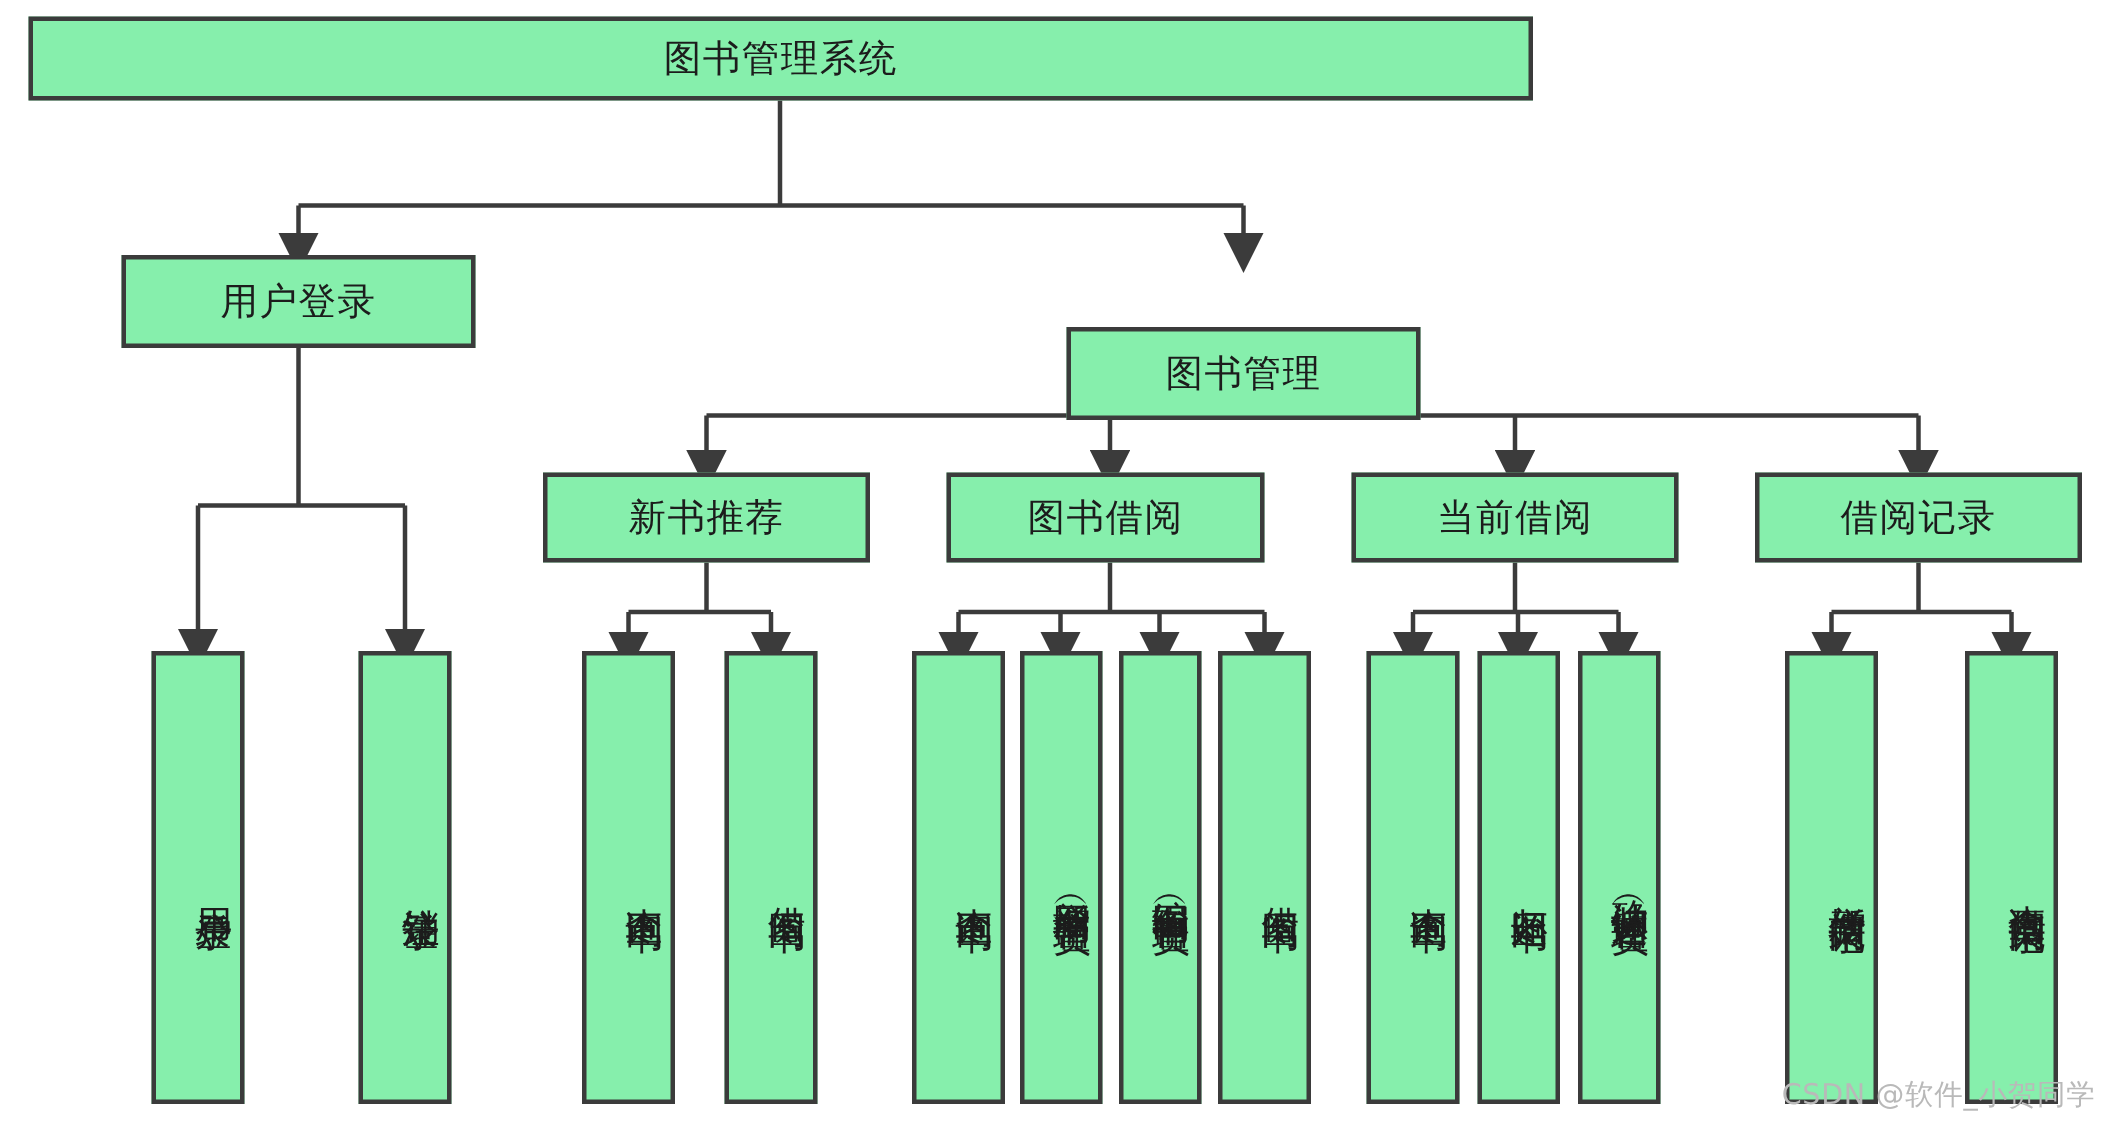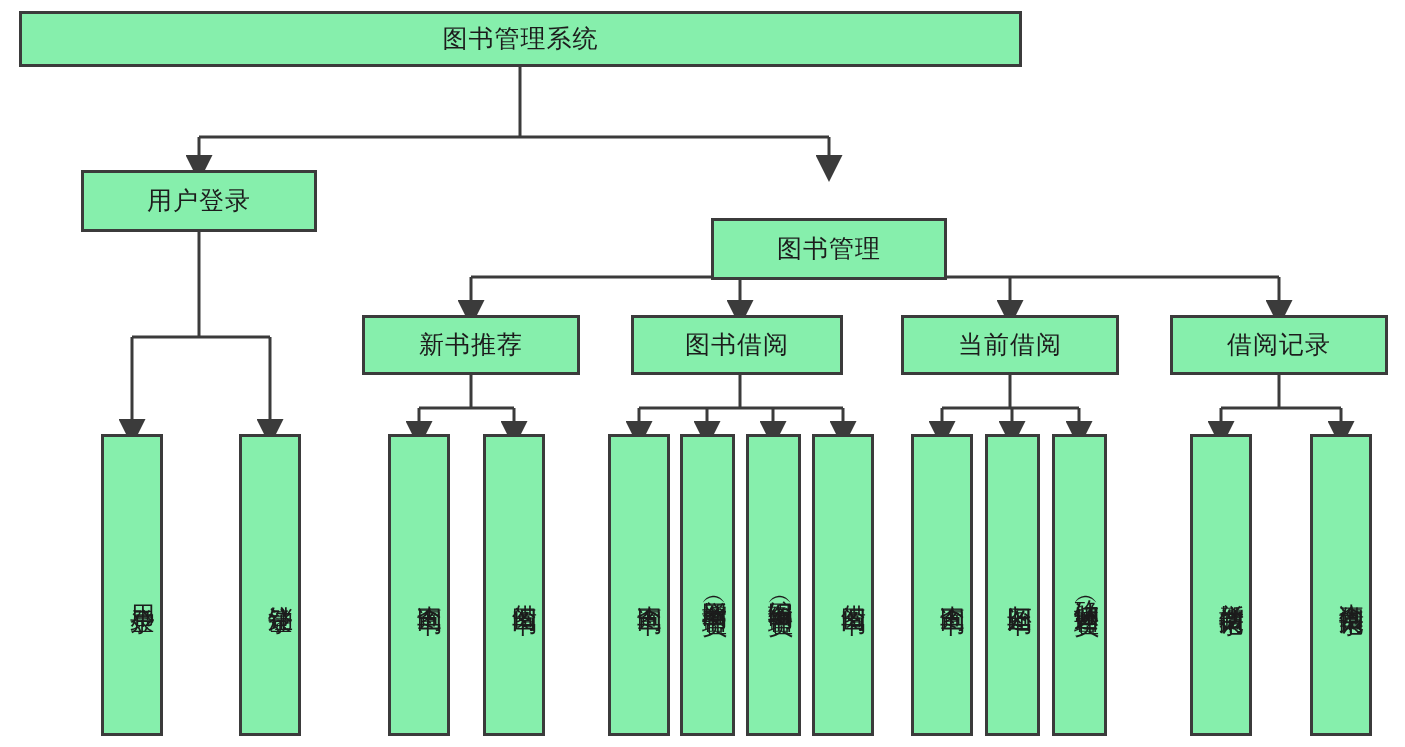--- a/index.html
+++ b/index.html
@@ -166,13 +166,14 @@
   <div class="node vert" id="node-leaf-10" style="left: 1052px; top: 434px; width: 55px; height: 302px;">
       <span class="vtext">确认归还（管理员）</span>
     </div>
   <div class="node vert" id="node-leaf-11" style="left: 1190px; top: 434px; width: 62px; height: 302px;">
       <span class="vtext">新增借阅记录</span>
     </div>
   <div class="node vert" id="node-leaf-12" style="left: 1310px; top: 434px; width: 62px; height: 302px;">
       <span class="vtext">查询借阅记录</span>
     </div>
 
+  <div class="watermark">CSDN @软件_小贺同学</div>
 </div>
 
 </body></html>

